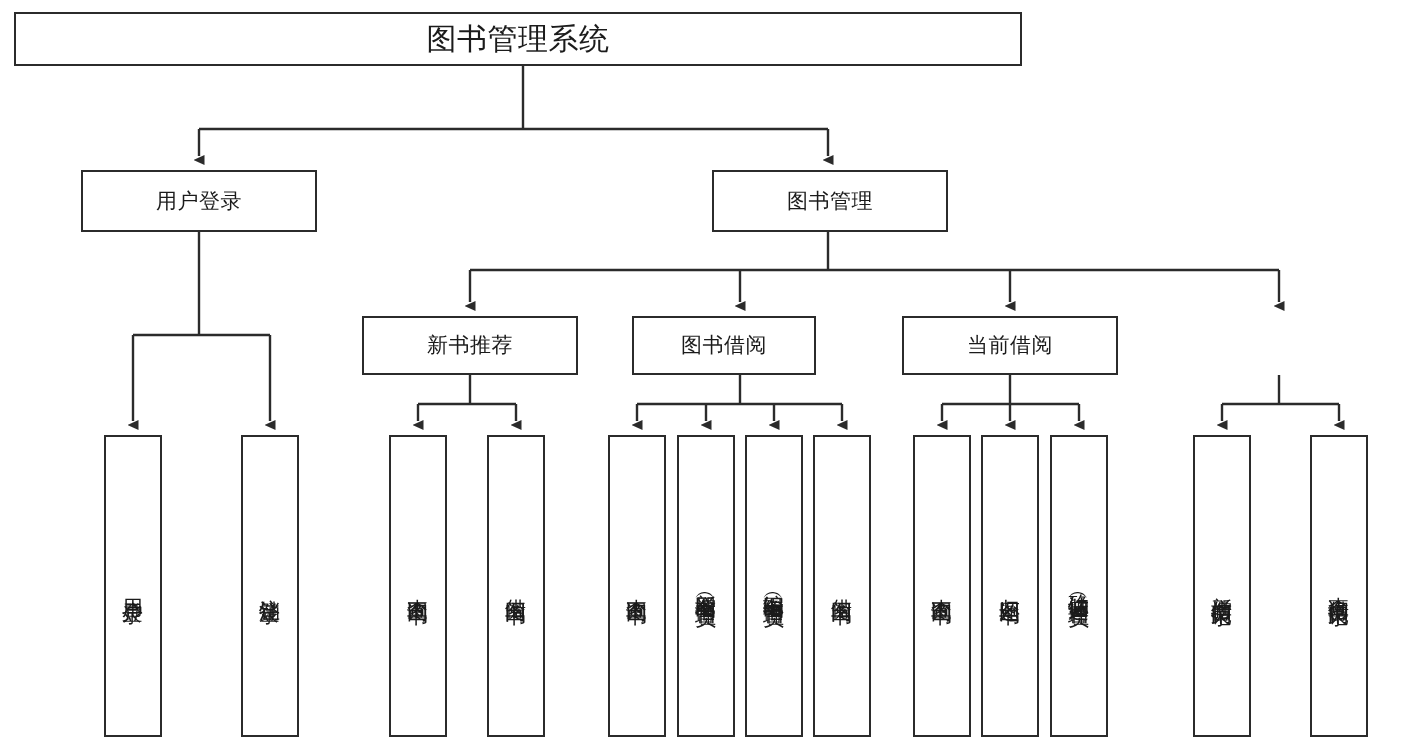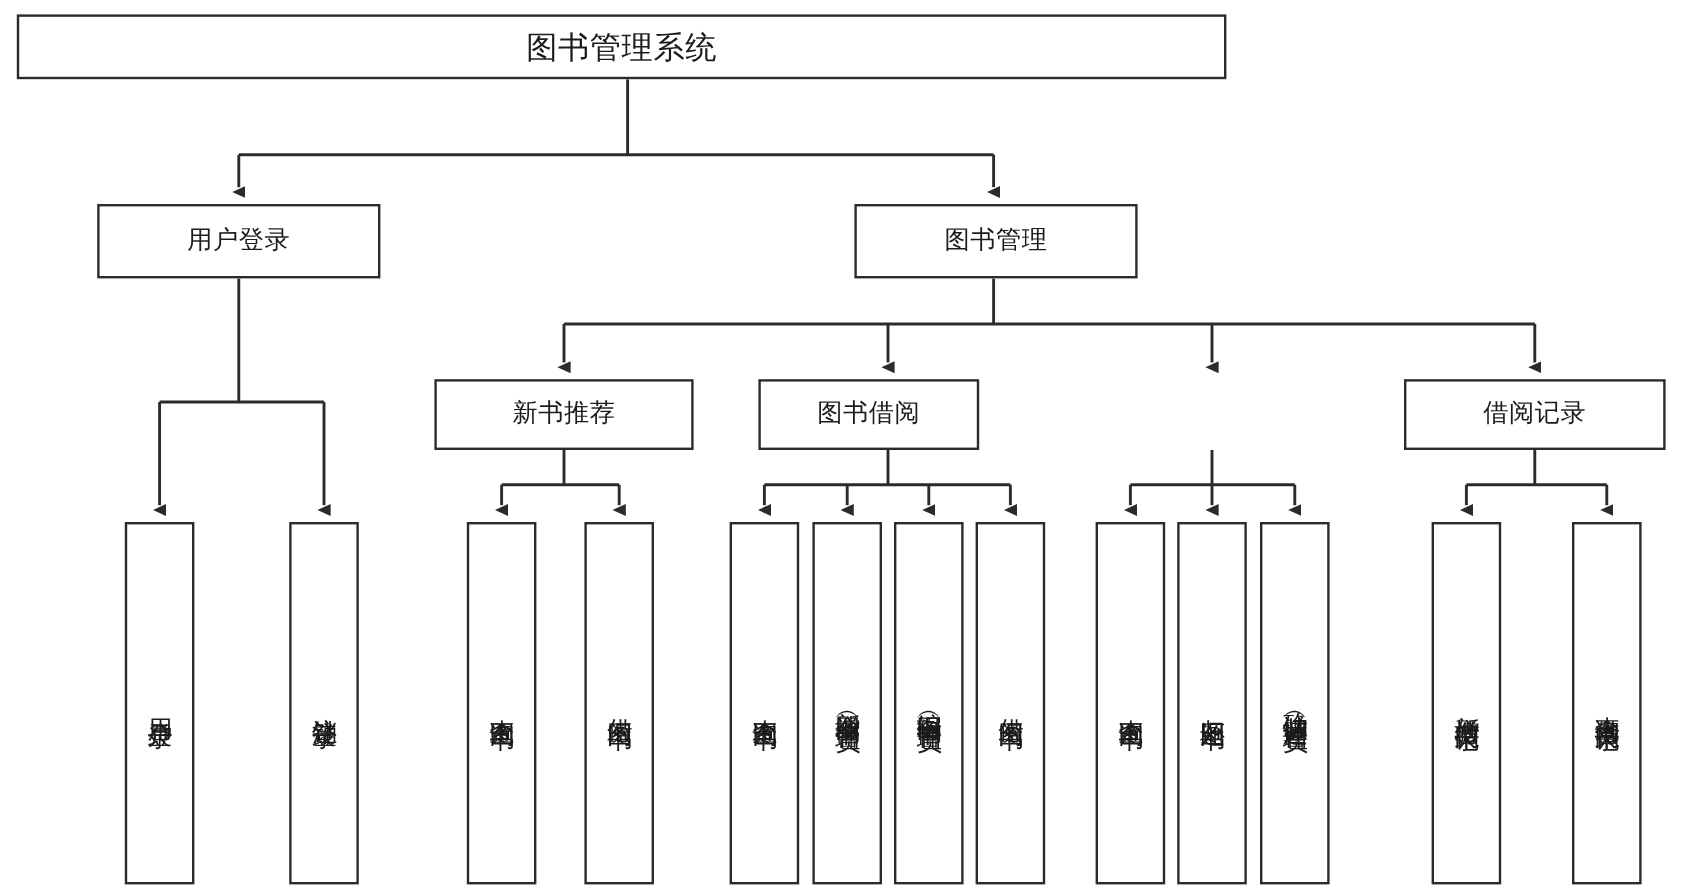--- a/index.html
+++ b/index.html
@@ -38,21 +38,21 @@
     color: #1b1b1b;
     line-height: 1.18;
     text-align: center;
     white-space: nowrap;
   }
   .node.horiz .label {
     font-size: 21px;
     letter-spacing: 0.5px;
   }
   .node.root .label {
-    font-size: 26px;
+    font-size: 30px;
     letter-spacing: 0.5px;
   }
   .node.vert {
     align-items: center;
     justify-content: center;
   }
   .node.vert .label {
     writing-mode: vertical-rl;
     text-orientation: upright;
     font-size: 21px;
@@ -135,22 +135,22 @@
   <div class="node horiz" style="left:712px; top:170px; width:236px; height:62px;">
     <span class="label">图书管理</span>
   </div>
 
   <div class="node horiz" style="left:362px; top:316px; width:216px; height:59px;">
     <span class="label">新书推荐</span>
   </div>
   <div class="node horiz" style="left:632px; top:316px; width:184px; height:59px;">
     <span class="label">图书借阅</span>
   </div>
-  <div class="node horiz" style="left:1170px; top:316px; width:218px; height:59px;">
-    <span class="label">借阅记录</span>
+  <div class="node horiz" style="left:902px; top:316px; width:216px; height:59px;">
+    <span class="label">当前借阅</span>
   </div>
 
   <div class="node vert" style="left:104px; top:435px; width:58px; height:302px;">
     <span class="label">用户登录</span>
   </div>
   <div class="node vert" style="left:241px; top:435px; width:58px; height:302px;">
     <span class="label">注销登录</span>
   </div>
 
   <div class="node vert" style="left:389px; top:435px; width:58px; height:302px;">

